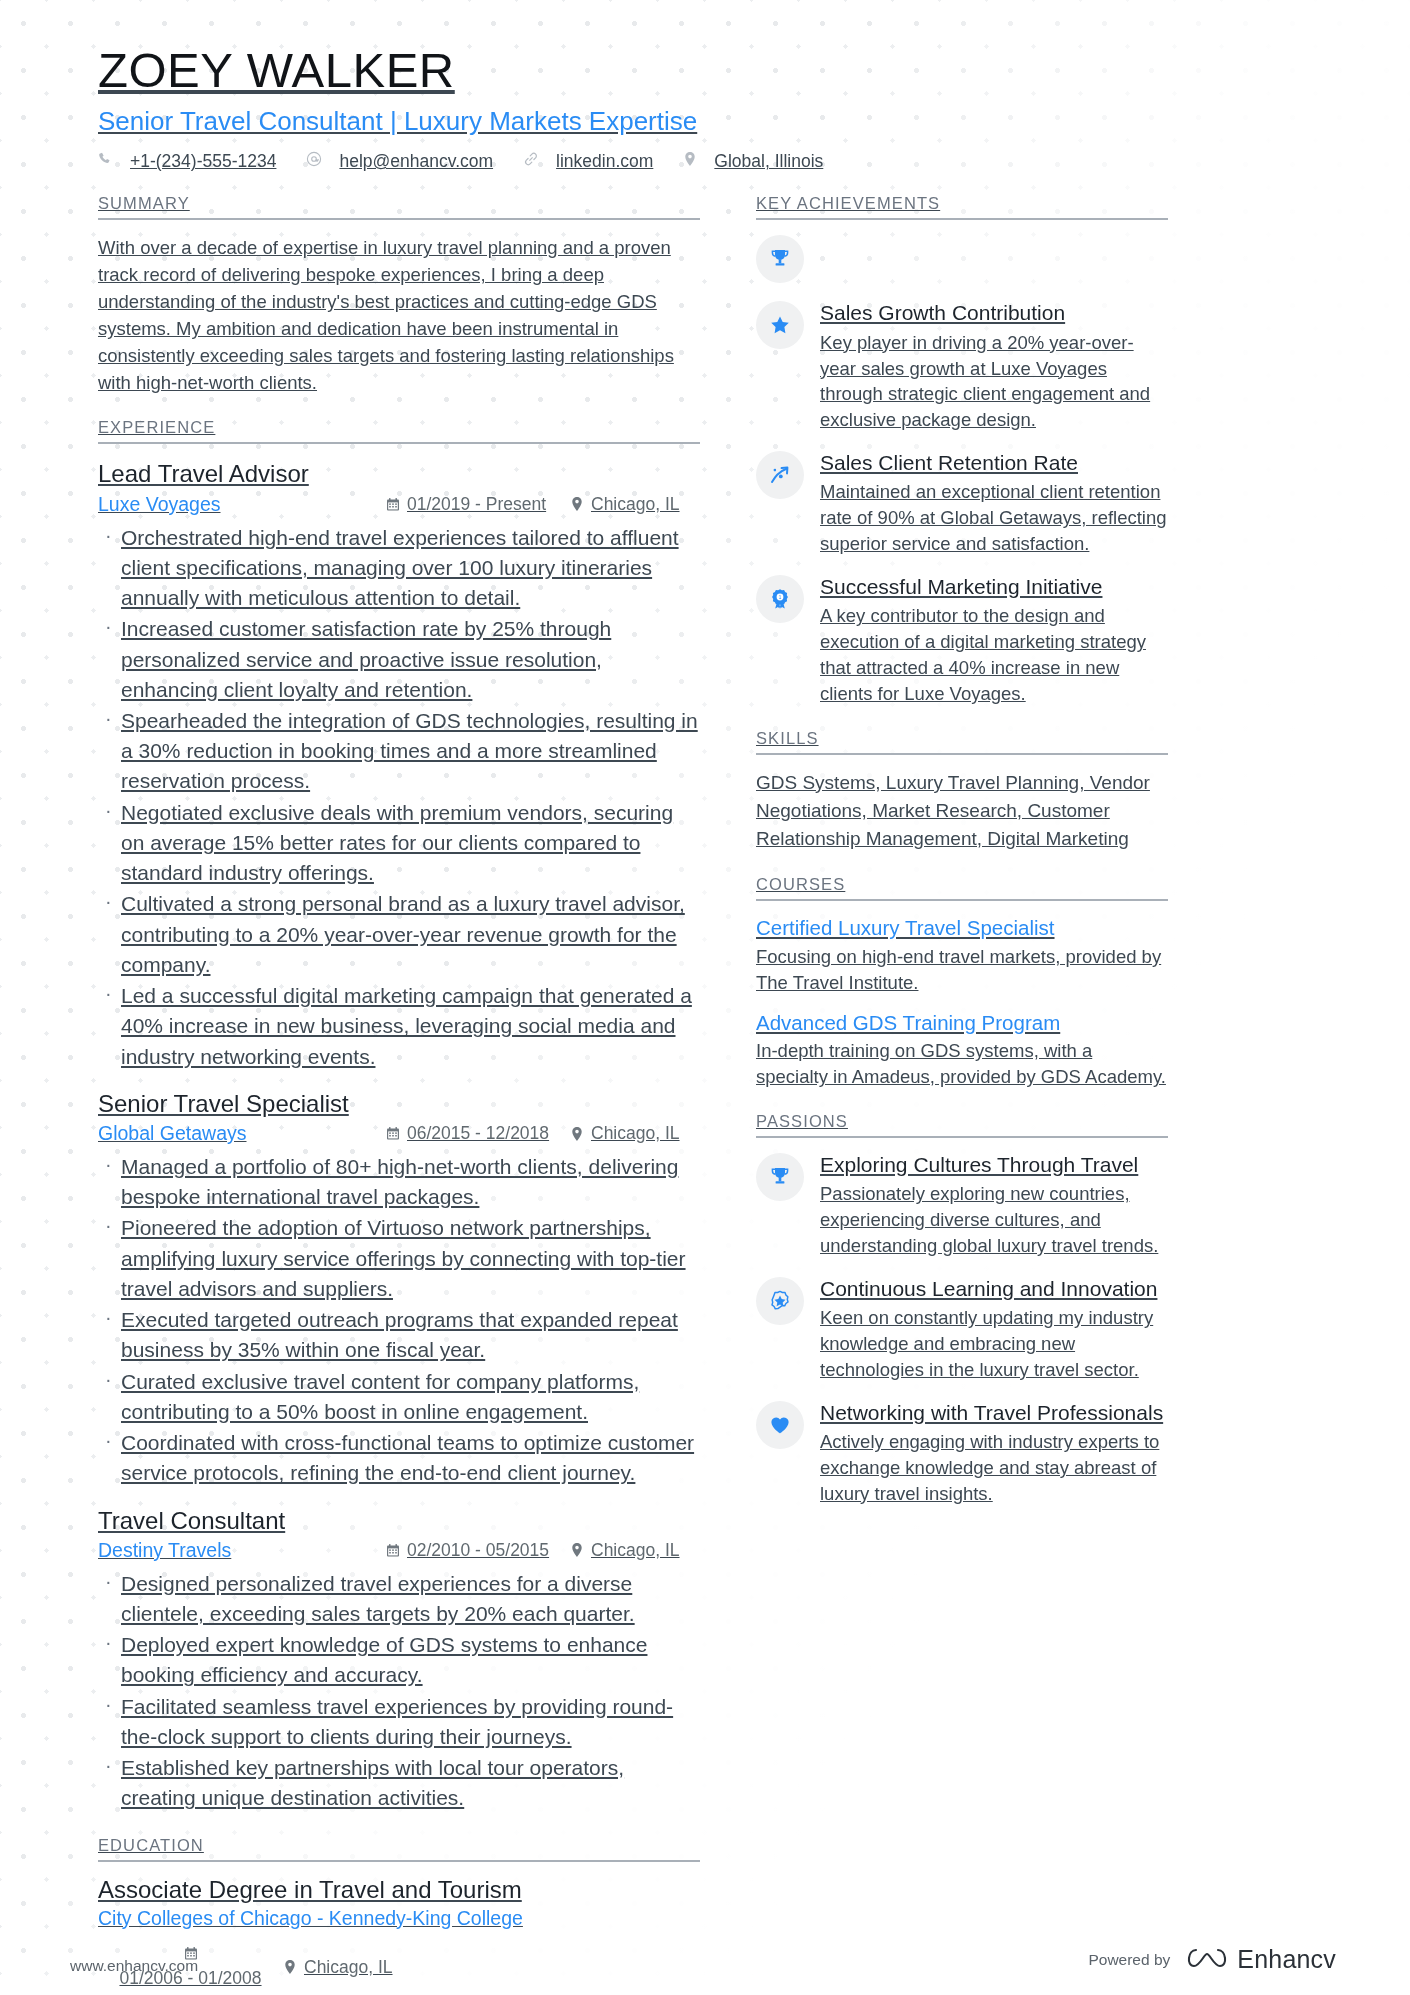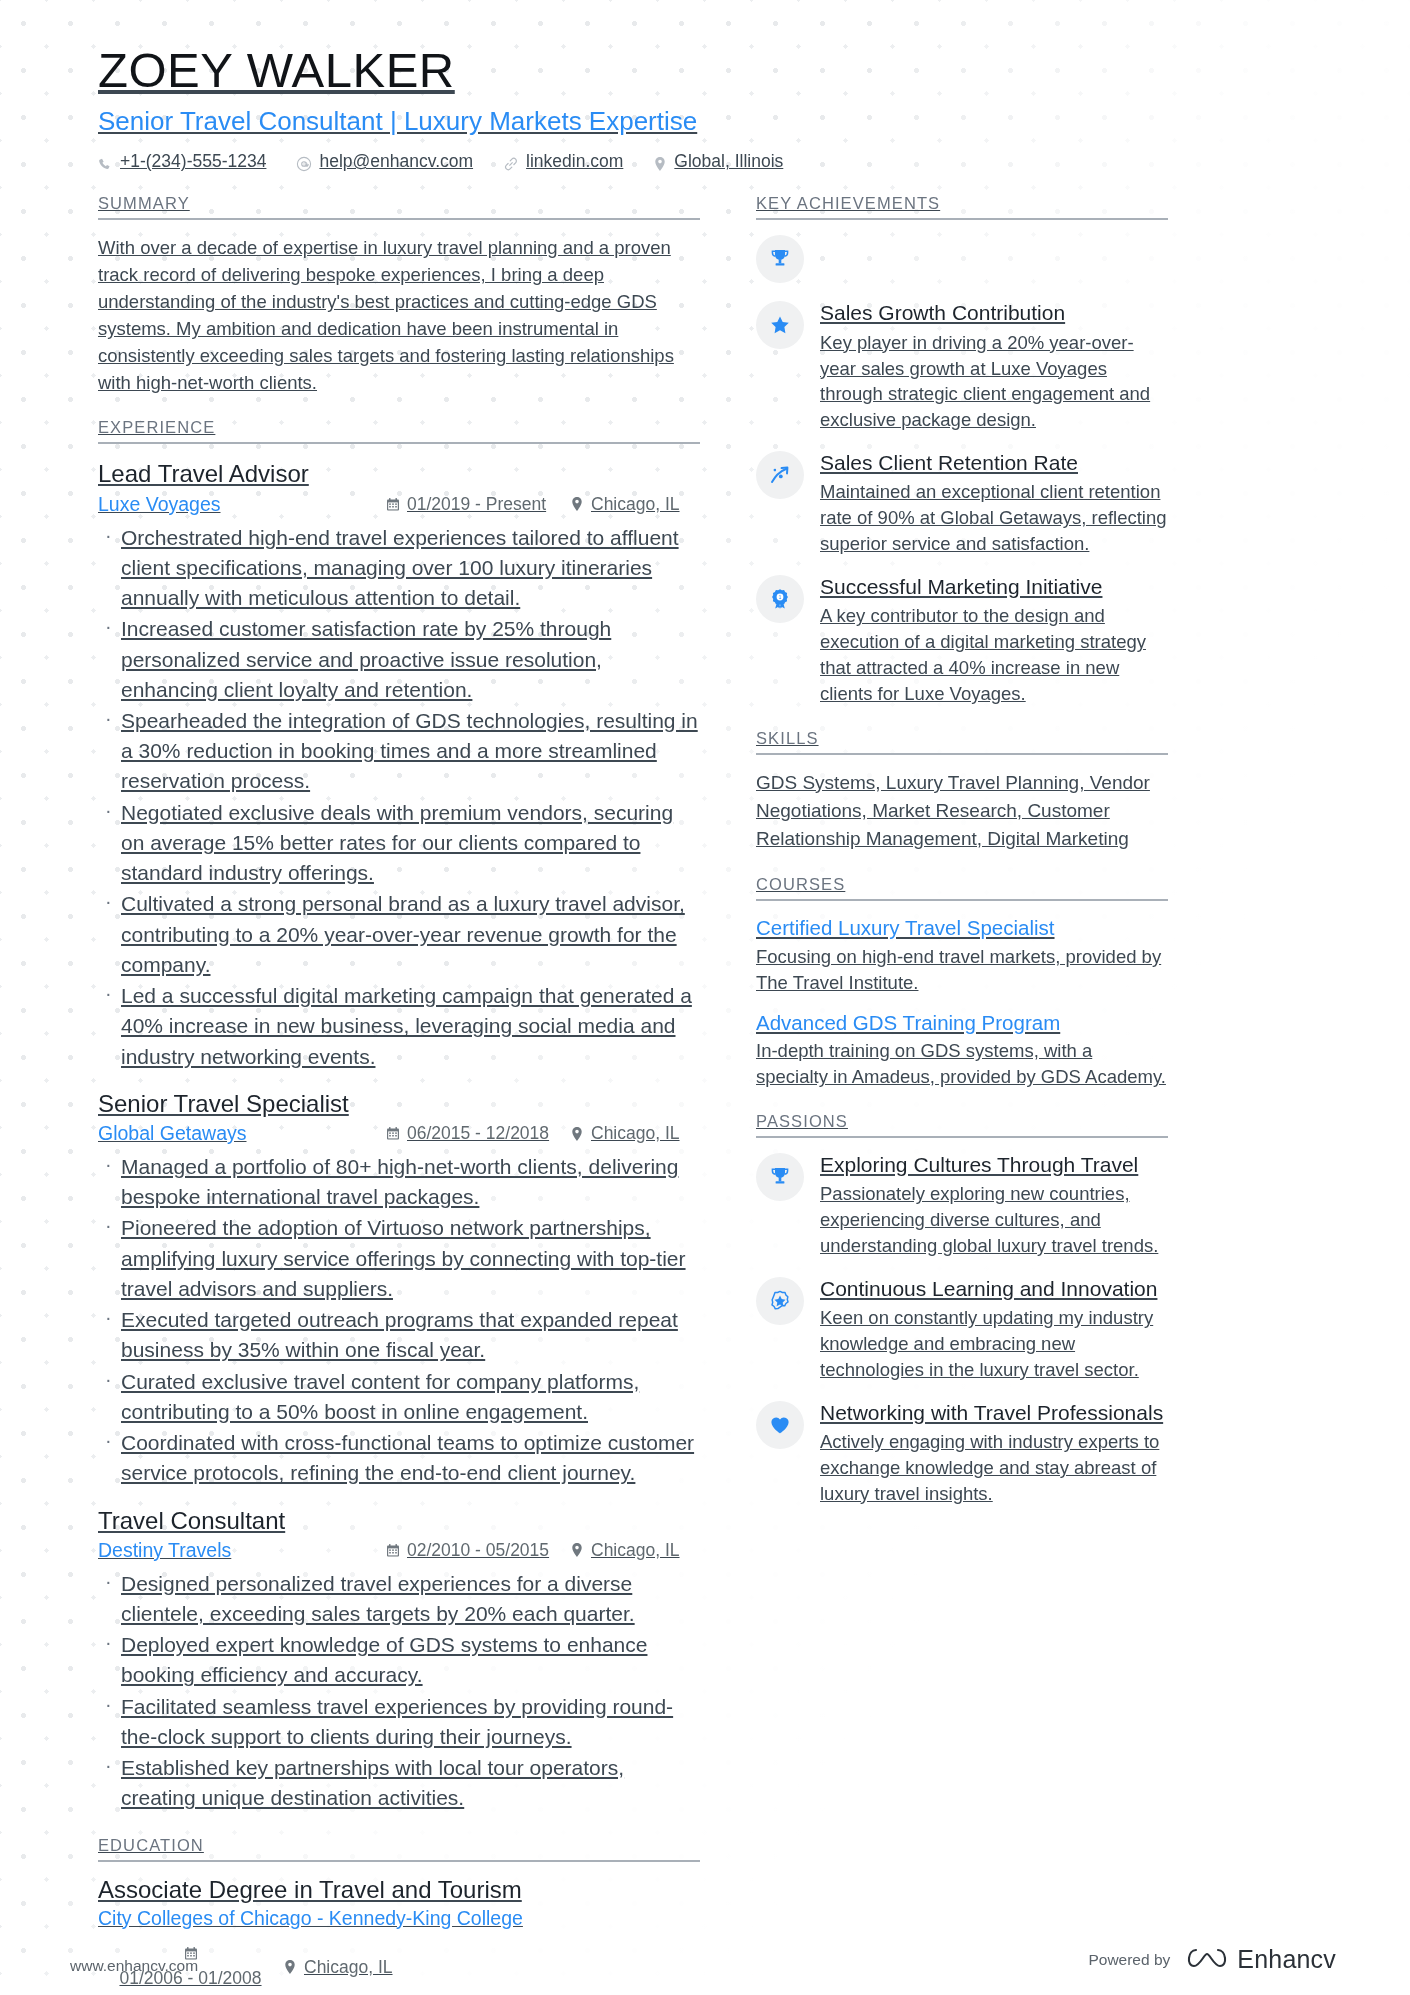--- a/index.html
+++ b/index.html
@@ -50,21 +50,21 @@
   }
   .contacts {
     margin-top:14px;
     display:flex;
     align-items:center;
     flex-wrap:wrap;
     gap:0 30px;
     font-size:17.5px;
     color:#3d4852;
   }
-  .citem { display:flex; align-items:flex-end; gap:7px; white-space:nowrap; }
+  .citem { display:flex; align-items:flex-start; gap:17px; white-space:nowrap; }
   .citem .ic { color:#b6bcc3; display:flex; align-items:center; }
   .citem svg { display:block; }
 
   
   .cols { display:flex; gap:0; margin-top:22px; align-items:flex-start; }
   .colL { width:630px; padding-right:28px; }
   .colR { width:440px; padding-left:28px; }
 
   .sechead {
     font-size:16.5px;

